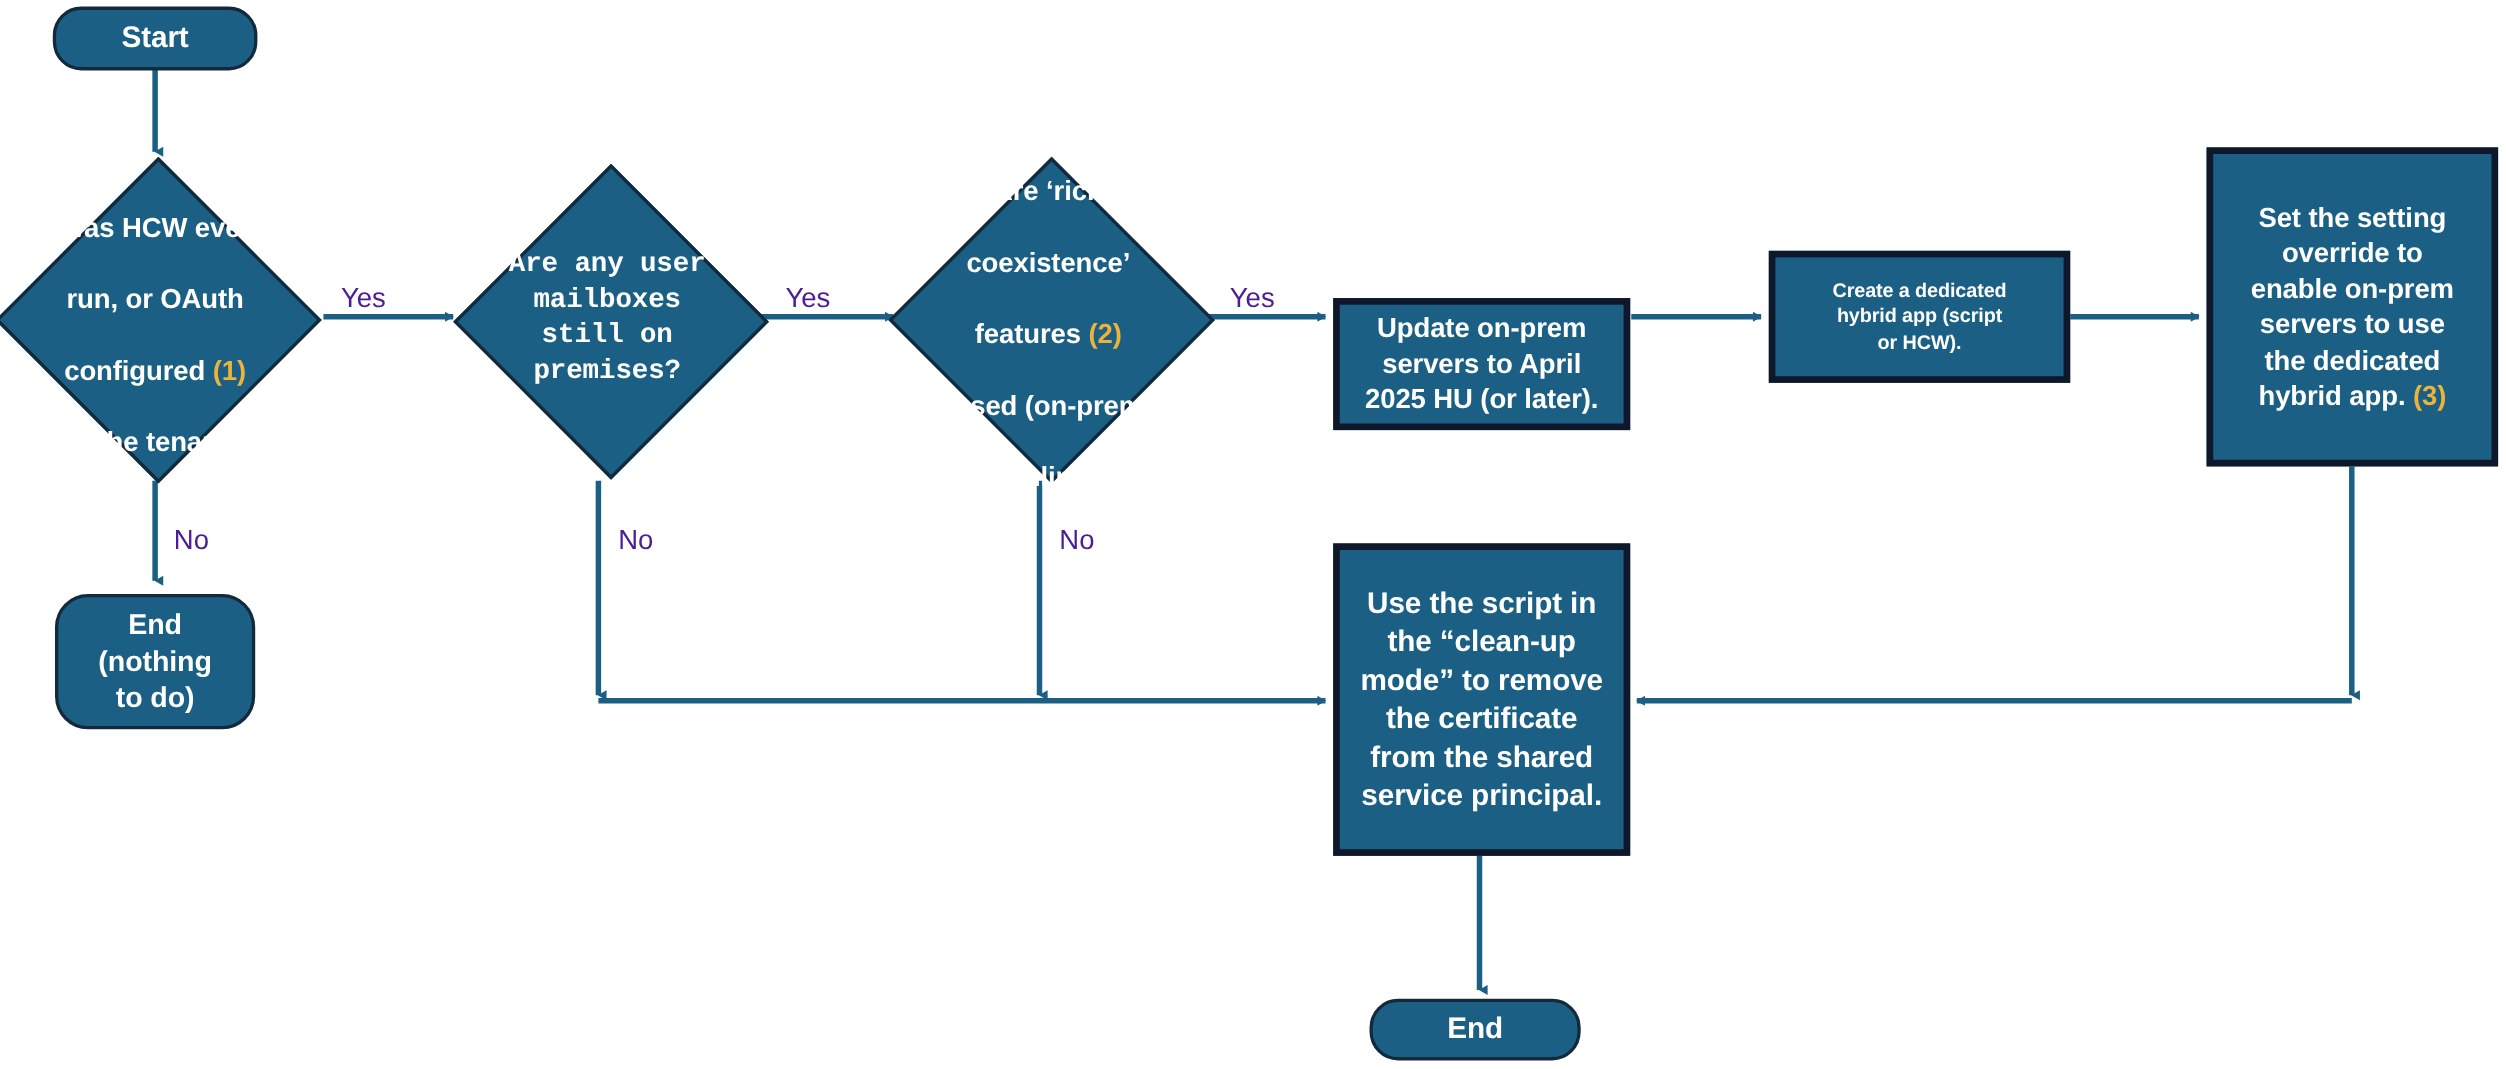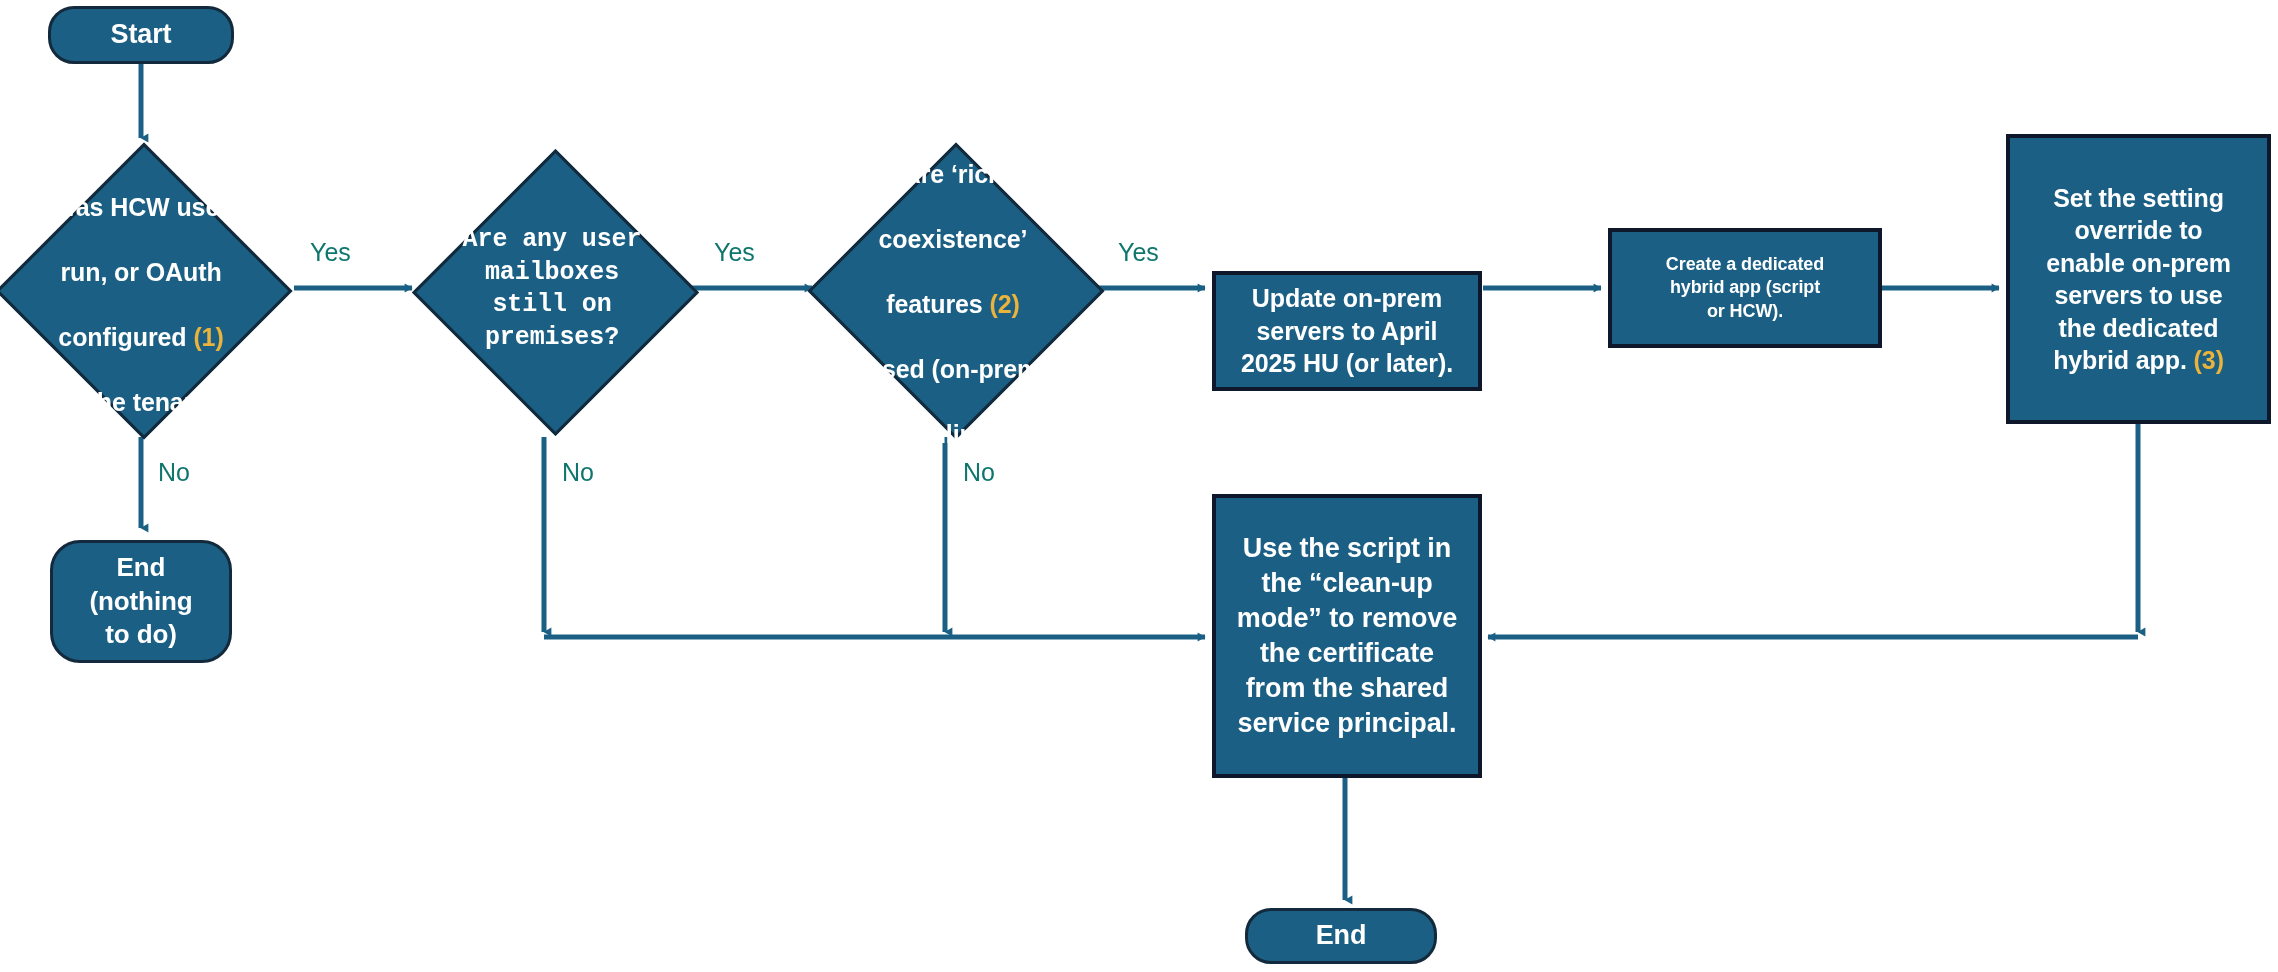--- a/index.html
+++ b/index.html
@@ -51,21 +51,21 @@
   .term {
     background: #1b6084;
     border: 3px solid #13293c;
     border-radius: 26px;
   }
   .term.big { border-radius: 30px; }
 
   
   .proc {
     background: #1b6084;
-    border: 4px solid #0f172a;
+    border: 6px solid #0f172a;
   }
 
   
   .dec {
     background: transparent;
     border: none;
   }
   .dec .plate {
     position: absolute;
     left: 50%;
@@ -74,24 +74,25 @@
     border: 3px solid #13293c;
     transform-origin: center center;
     z-index: 1;
   }
 
   .ref { color: #e9b33c; }
 
   
   .elabel {
     position: absolute;
-    color: #0f766e;
+    color: #4c1d95;
     font-size: 25px;
     font-weight: 400;
     white-space: nowrap;
+    margin-top: 19px;
   }
 </style>
 </head>
 <body>
 
 <div id="stage">
 
   <svg id="wires" viewBox="0 0 2278 972" width="2278" height="972" xmlns="http://www.w3.org/2000/svg">
     <defs>
       <marker id="ah-down" markerWidth="10" markerHeight="10" refX="5" refY="8.6" orient="auto" markerUnits="userSpaceOnUse">
@@ -137,21 +138,21 @@
     </g>
   </svg>
 
   <div class="node term" style="left:48px; top:6px; width:186px; height:58px; font-size:27px;">
     <span class="txt">Start</span>
   </div>
 
   <div class="node dec" style="left:-12px; top:143px; width:306px; height:290px;">
     <div class="plate" style="width:204px; height:204px; margin-left:-102px; margin-top:-102px; transform:rotate(45deg) scale(1.0,1.0);"></div>
     <span class="txt" style="font-size:25px; width:250px;">
-      <span>Was HCW user</span><br>
+      <span>Was HCW ever</span><br>
       <span>run, or OAuth</span><br>
       <span>configured </span><span class="ref">(1)</span><br>
       <span>in the tenant?</span>
     </span>
   </div>
 
   <div class="node term big" style="left:50px; top:540px; width:182px; height:123px; font-size:26px;">
     <span class="txt">End
 (nothing
 to do)</span>

